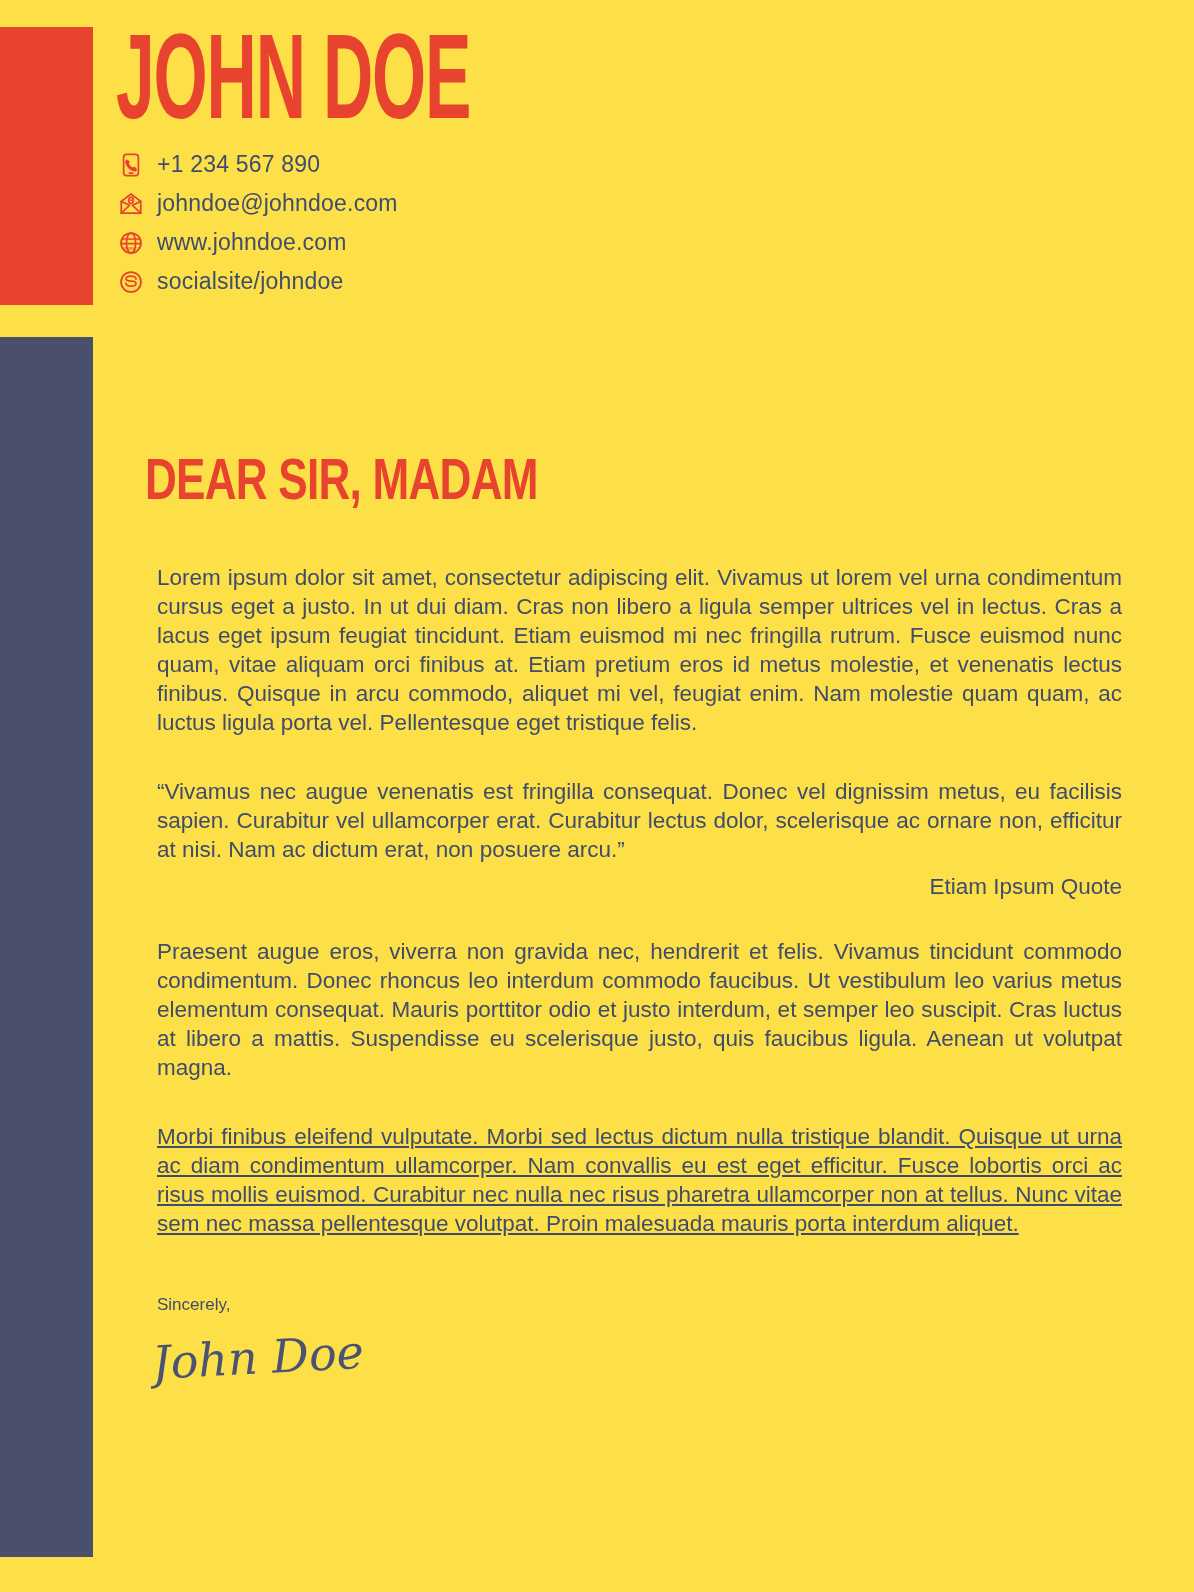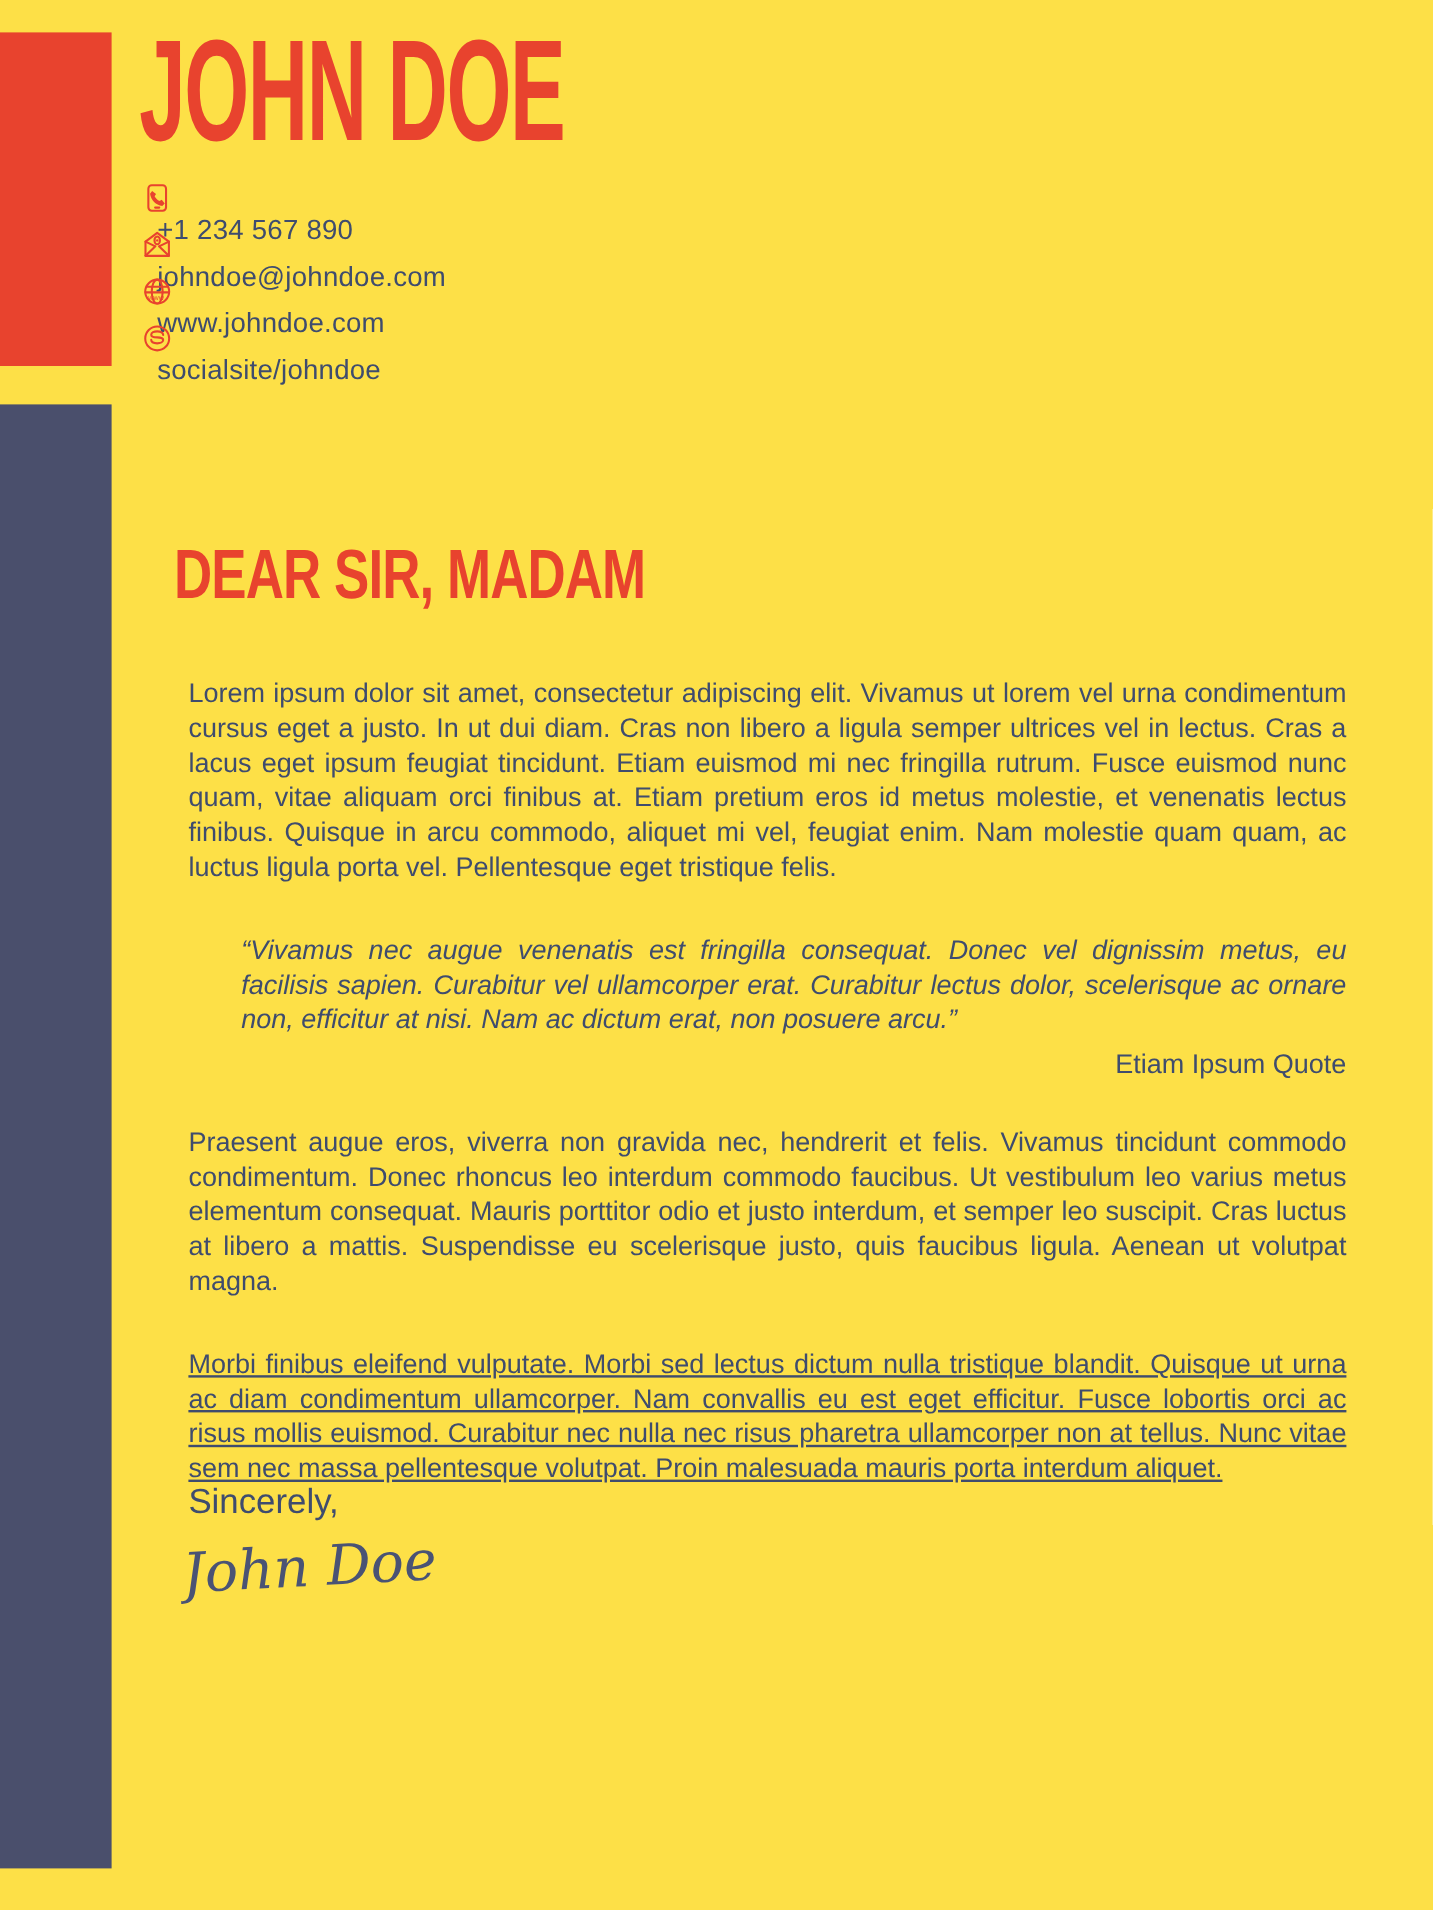--- a/index.html
+++ b/index.html
@@ -21,42 +21,42 @@
     background:#4a4f6c;
   }
   
   .name-title {
     position:absolute; left:116px; top:16px;
     font-size:120px; font-weight:700; line-height:1;
     color:#e8432e; letter-spacing:-2px; white-space:nowrap;
     transform:scaleX(0.58); transform-origin:0 0;
   }
   .contact-list { position:absolute; left:118px; top:152px; }
-  .contact-row { display:flex; align-items:flex-start; height:26px; margin-bottom:13px;flex-direction:column; }
+  .contact-row { display:flex; align-items:flex-end; height:26px; margin-bottom:13px; }
   .contact-row svg { width:26px; height:26px; flex:0 0 26px; }
   .contact-value {
     margin-left:13px; font-size:23px; color:#3f4c6e; letter-spacing:0.2px;
   }
   
   .greeting {
     position:absolute; left:145px; top:450px;
     font-size:58px; font-weight:700; line-height:1;
     color:#e8432e; letter-spacing:-1px; white-space:nowrap;
     transform:scaleX(0.76); transform-origin:0 0;
   }
   .letter-body {
     position:absolute; left:157px; top:563px; width:965px;
     color:#3f4c6e; font-size:22.5px; line-height:29px;
   }
   .letter-body p { text-align:justify; }
-  .para-quote { font-style:italic; margin-top:40px;margin-left:44px; }
+  .para-quote { margin-top:40px; }
   .quote-attribution { text-align:right; margin-top:8px; }
   .para-2 { margin-top:36px; }
   .para-3 { margin-top:40px;text-decoration:underline; }
-  .closing { font-size:29px; }
+  .closing { margin-top:52px; font-size:17px; }
   .signature-wrap { margin-top:4px; margin-left:-6px; }
   .signature-wrap svg { display:block; }
   .sig-text {
     font-family:"DejaVu Serif", serif; font-style:italic;
     font-size:46px; fill:#4a5374;
   }
   .icon-stroke { stroke:#e8432e; fill:none; stroke-width:1.6; stroke-linecap:round; stroke-linejoin:round; }
   .icon-fill { fill:#e8432e; stroke:none; }
   .icon-label { fill:#e8432e; font-size:5.5px; font-family:"Liberation Sans", sans-serif; }
 </style>

